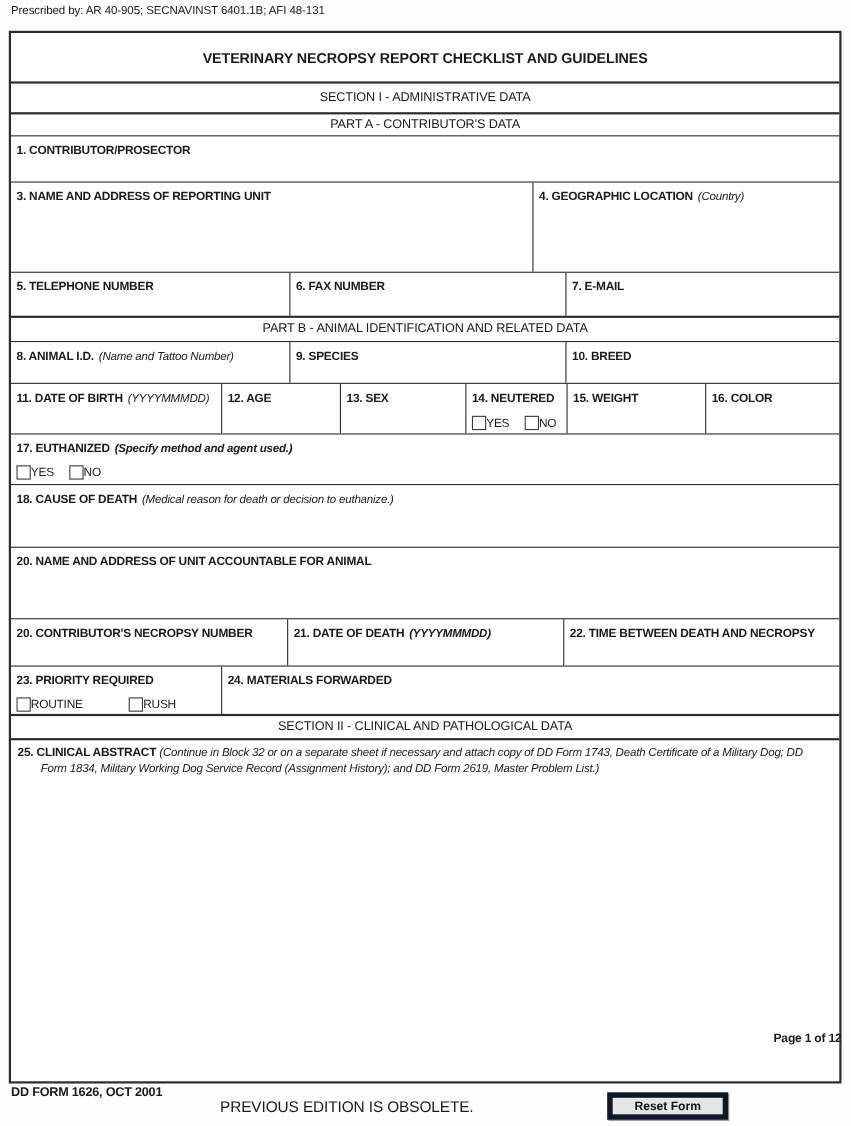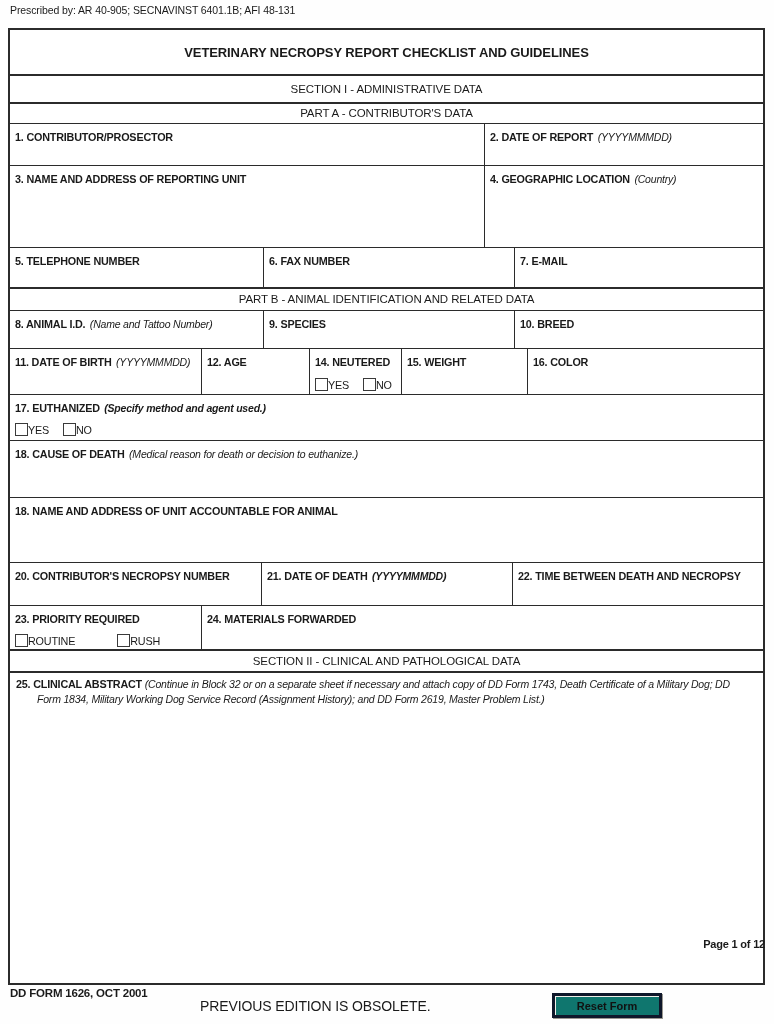--- a/index.html
+++ b/index.html
@@ -81,22 +81,22 @@
     position:absolute;left:10px;top:987px;
     font-weight:bold;font-size:11.5px;letter-spacing:-0.2px;
   }
   .footer-note{
     position:absolute;left:200px;top:998px;width:380px;
     font-size:14px;letter-spacing:-0.1px;
   }
   .reset-btn{
     position:absolute;left:552px;top:993px;
     width:110px;height:25px;
-    background:#0f766e;
-    border:3px solid #0f172a;
+    background:#e5e5e5;
+    border:5px solid #0f172a;
     box-shadow:1px 1px 0 #9a9890, inset 1px 1px 0 #f0eee8;
     font-family:"Liberation Sans","DejaVu Sans",sans-serif;
     font-weight:bold;font-size:11px;color:#111;
     cursor:pointer;
   }
   .footer-page{
     position:absolute;right:9px;top:938px;
     font-weight:bold;font-size:11px;letter-spacing:-0.2px;
   }
 </style>
@@ -114,24 +114,20 @@
     </div>
 
     <div class="row bar sec1">SECTION I - ADMINISTRATIVE DATA</div>
 
     <div class="row bar parta">PART A - CONTRIBUTOR'S DATA</div>
 
     <div class="row" style="height:42px">
       <div class="cell" style="width:475px">
         <span class="lbl">1. CONTRIBUTOR/PROSECTOR</span>
       </div>
-      <div class="cell">
-        <span class="lbl">2. DATE OF REPORT</span>
-        <span class="hint">(YYYYMMMDD)</span>
-      </div>
     </div>
 
     <div class="row" style="height:82px">
       <div class="cell" style="width:475px">
         <span class="lbl">3. NAME AND ADDRESS OF REPORTING UNIT</span>
       </div>
       <div class="cell">
         <span class="lbl">4. GEOGRAPHIC LOCATION</span>
         <span class="hint">(Country)</span>
       </div>
@@ -165,20 +161,23 @@
     </div>
 
     <div class="row" style="height:46px">
       <div class="cell" style="width:192px">
         <span class="lbl">11. DATE OF BIRTH</span>
         <span class="hint">(YYYYMMMDD)</span>
       </div>
       <div class="cell" style="width:108px">
         <span class="lbl">12. AGE</span>
       </div>
+      <div class="cell" style="width:114px">
+        <span class="lbl">13. SEX</span>
+      </div>
       <div class="cell" style="width:92px">
         <span class="lbl">14. NEUTERED</span>
         <span class="cb-line tight">
           <span class="checkbox"></span>
           <span class="cb-label">YES</span>
           <span class="checkbox"></span>
           <span class="cb-label">NO</span>
         </span>
       </div>
       <div class="cell" style="width:126px">
@@ -204,21 +203,21 @@
 
     <div class="row" style="height:57px">
       <div class="cell">
         <span class="lbl">18. CAUSE OF DEATH</span>
         <span class="hint">(Medical reason for death or decision to euthanize.)</span>
       </div>
     </div>
 
     <div class="row" style="height:65px">
       <div class="cell">
-        <span class="lbl">18. NAME AND ADDRESS OF UNIT ACCOUNTABLE FOR ANIMAL</span>
+        <span class="lbl">20. NAME AND ADDRESS OF UNIT ACCOUNTABLE FOR ANIMAL</span>
       </div>
     </div>
 
     <div class="row" style="height:43px">
       <div class="cell" style="width:252px">
         <span class="lbl">20. CONTRIBUTOR'S NECROPSY NUMBER</span>
       </div>
       <div class="cell" style="width:251px">
         <span class="lbl">21. DATE OF DEATH</span>
         <span class="hint bold">(YYYYMMMDD)</span>

